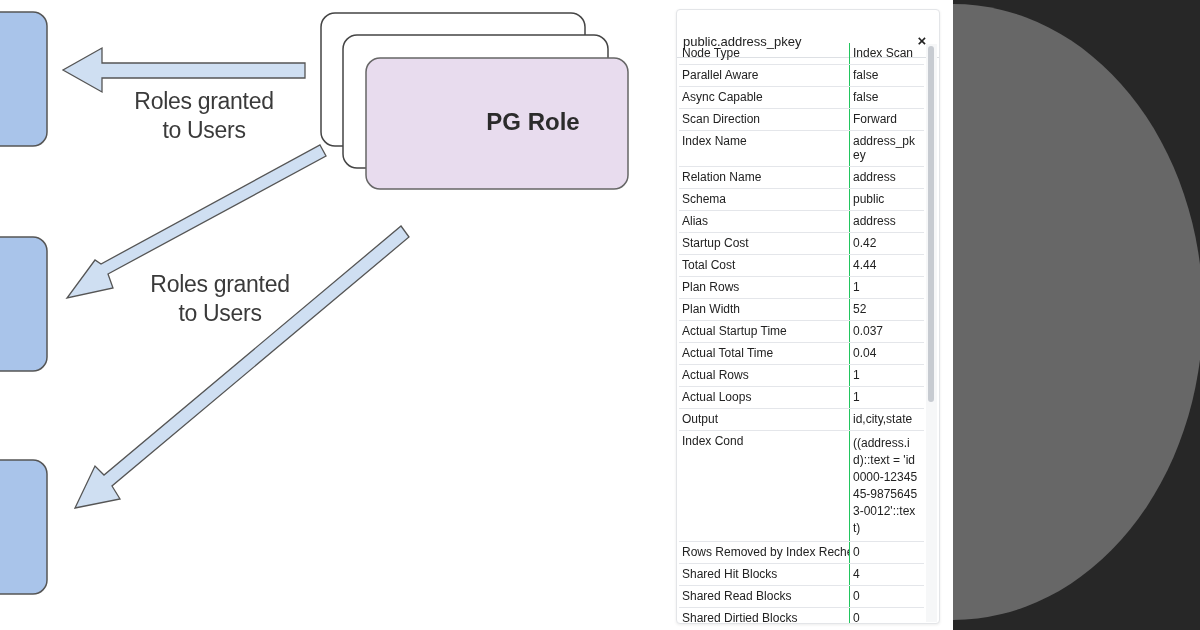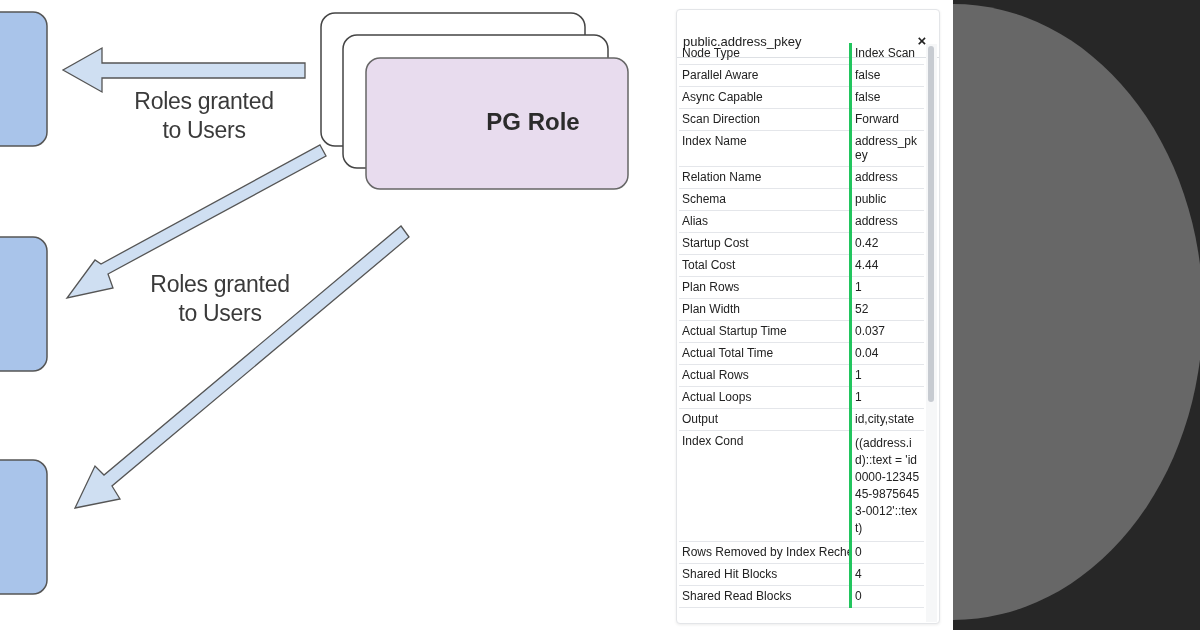--- a/index.html
+++ b/index.html
@@ -73,21 +73,21 @@
       font-size: 12px;
       color: #222;
     }
     table#props td {
       border-bottom: 1px solid #e4e6ea;
       padding: 3px 3px 4px 3px;
       vertical-align: top;
       line-height: 14px;
       height: 14px;
     }
-    table#props td.k { width: 164px; border-right: 3px solid #22c55e; white-space: nowrap; overflow: hidden; }
+    table#props td.k { width: 164px; border-right: 1px solid #22c55e; white-space: nowrap; overflow: hidden; }
     table#props td.v { word-break: break-all; }
     table#props td.v.multi { line-height: 17px; padding-top: 4px; }
 
     #scroll-track {
       position: absolute; left: 249px; top: 34px;
       width: 11px; height: 578px;
       background: #f6f7f8;
     }
     #scroll-thumb {
       position: absolute; left: 2px; top: 2px;
@@ -235,20 +235,24 @@
               <td class="v">0</td>
             </tr>
           <tr>
               <td class="k">Shared Hit Blocks</td>
               <td class="v">4</td>
             </tr>
           <tr>
               <td class="k">Shared Read Blocks</td>
               <td class="v">0</td>
             </tr>
+          <tr>
+              <td class="k">Shared Dirtied Blocks</td>
+              <td class="v">0</td>
+            </tr>
 
         </tbody>
       </table>
     </div>
 
     <div id="scroll-track">
       <div id="scroll-thumb"></div>
     </div>
   </div>
 

